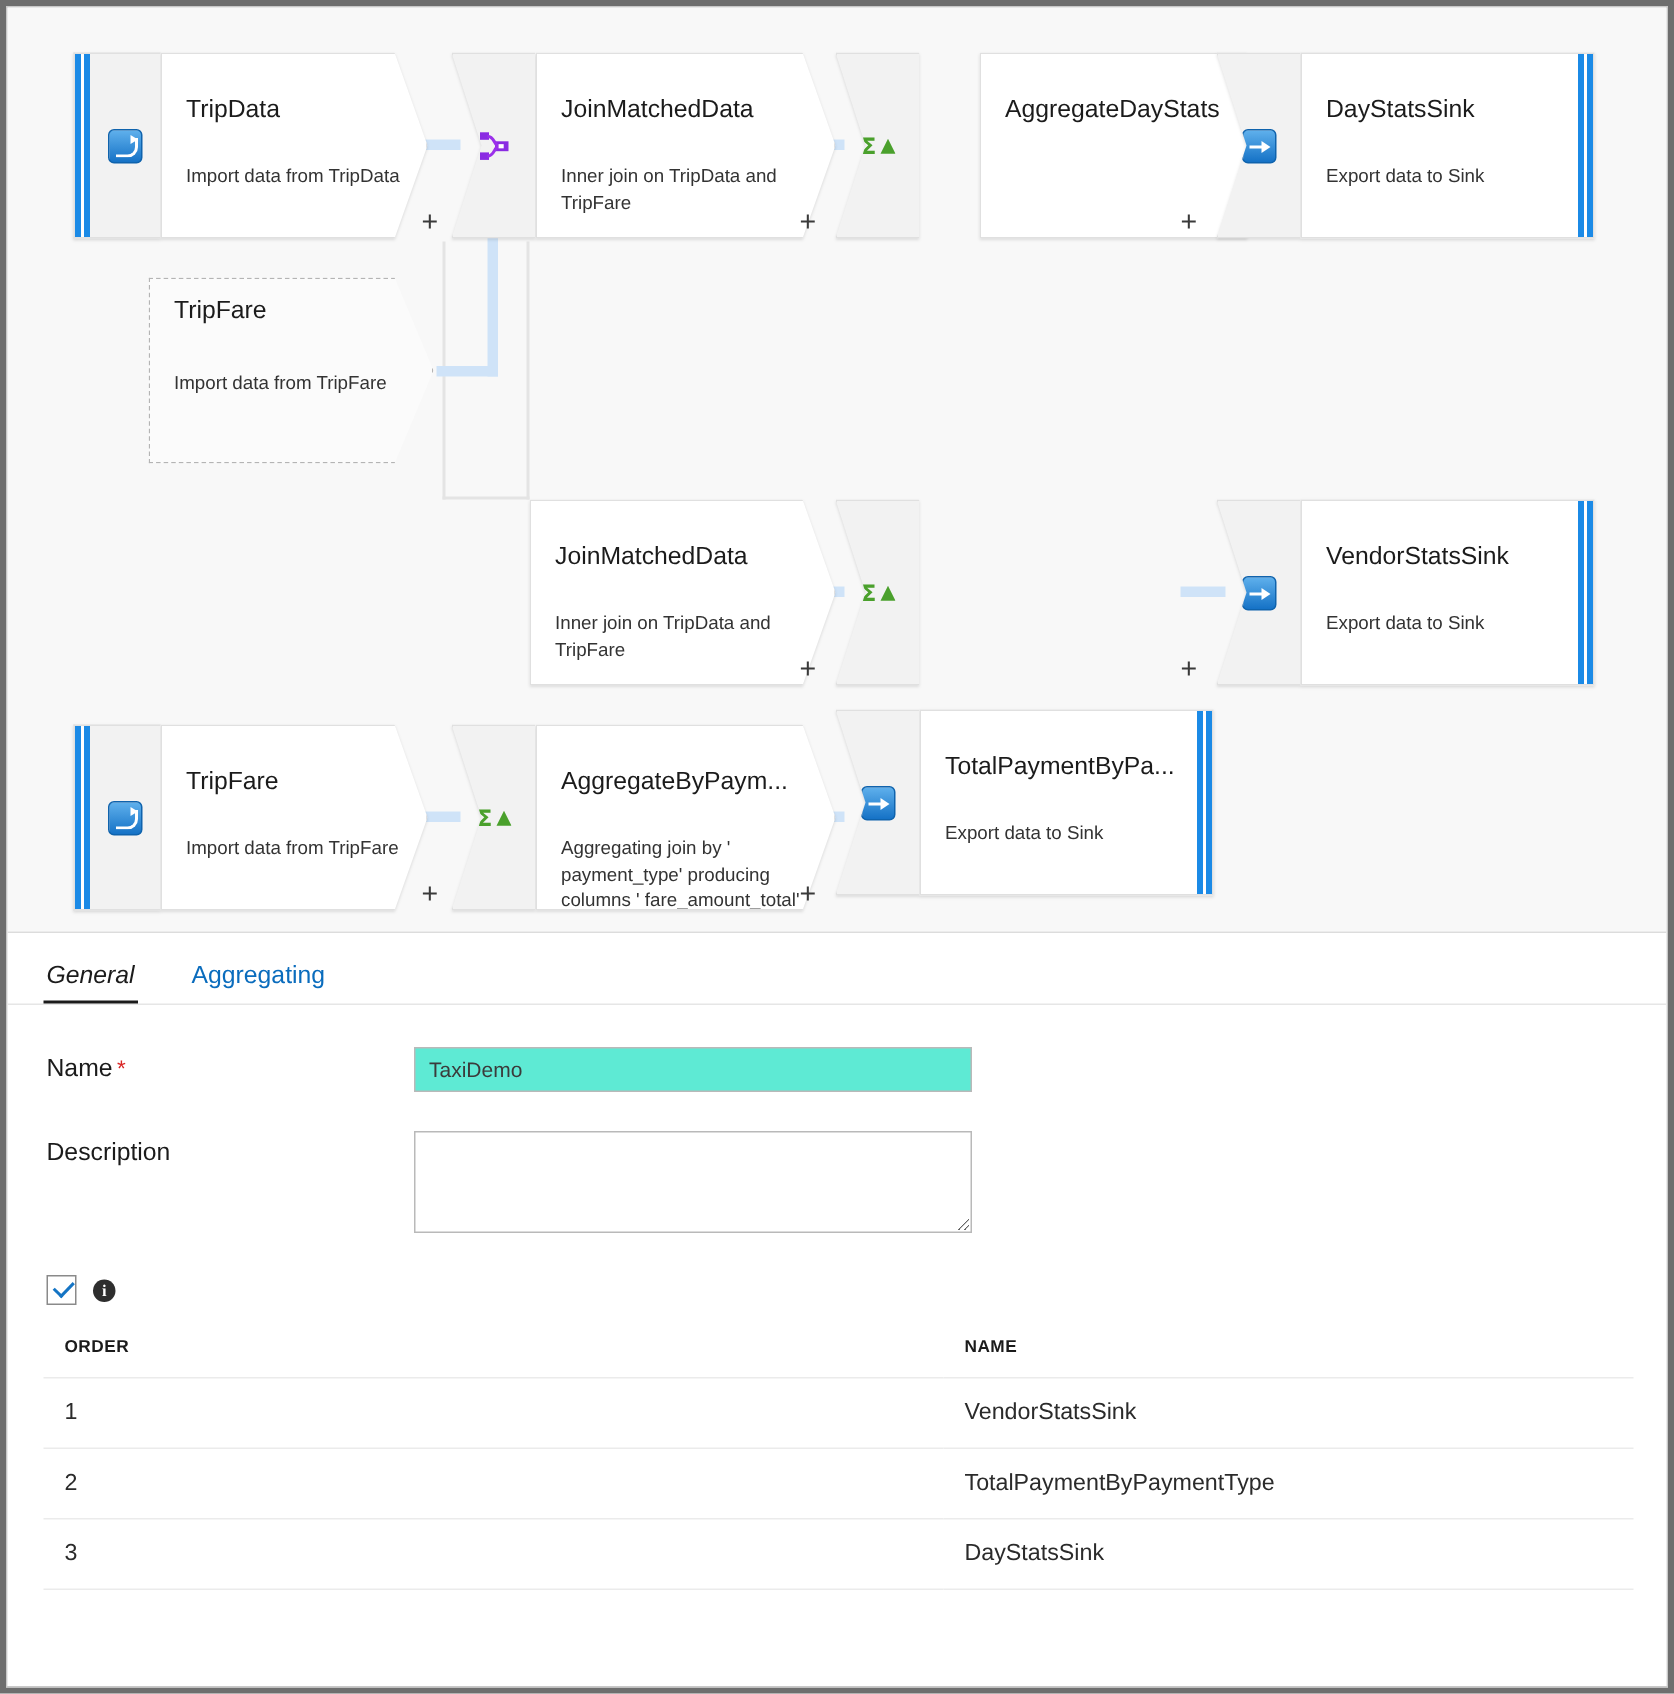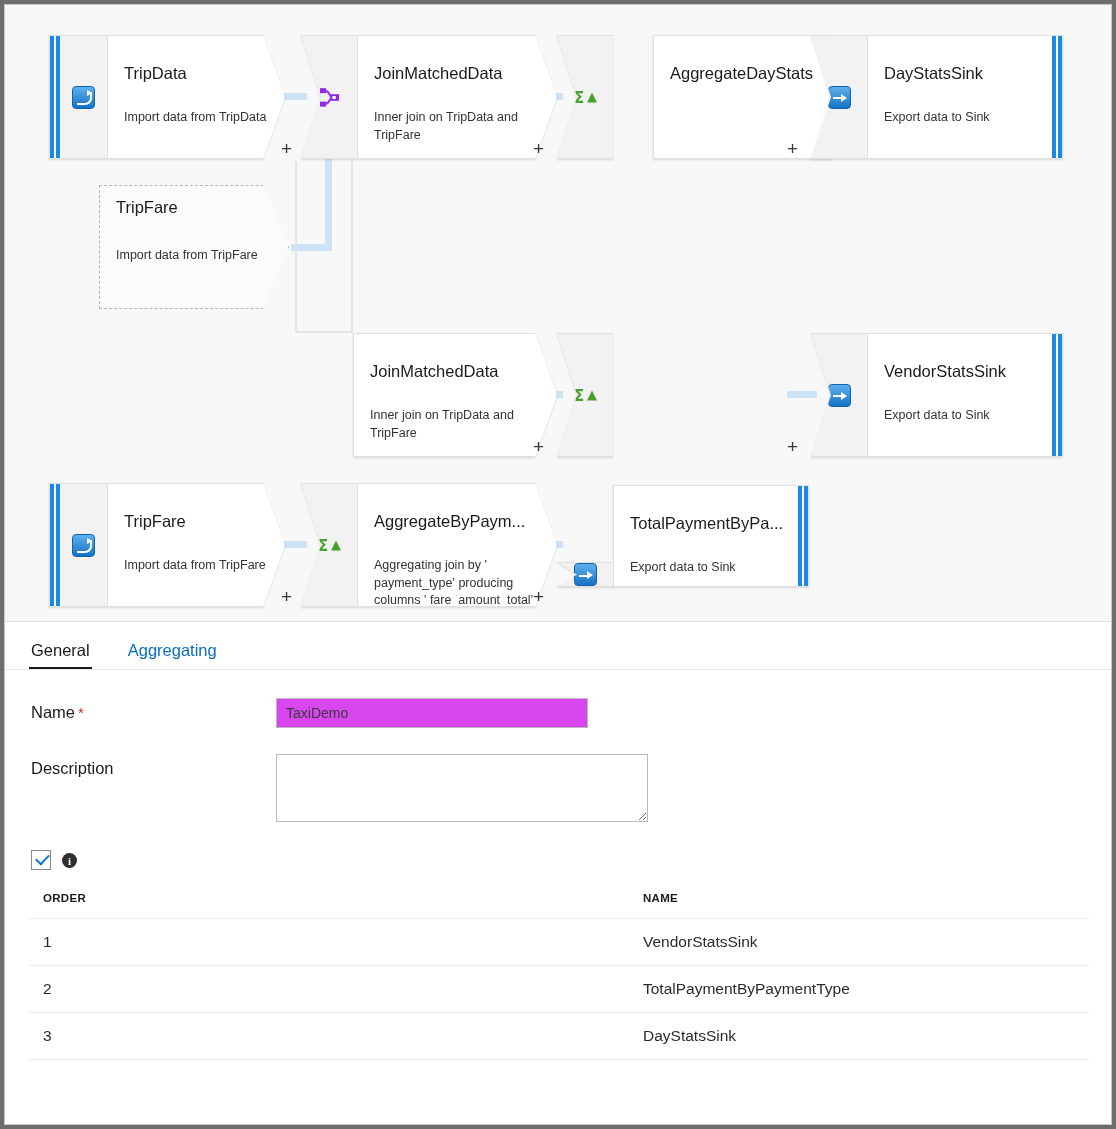--- a/index.html
+++ b/index.html
@@ -163,42 +163,42 @@
     display: flex; align-items: flex-end;
   }
   .tab {
     font-size: 16.5px;
     padding: 0 14px 9px 2px;
     margin-right: 22px;
     color: #0a6cbd;
     cursor: pointer;
     position: relative;
   }
-  .tab.active { color: #1b1b1b; }
+  .tab.active { color: #1b1b1b; font-style: italic; }
   .tab.active::after {
     content: ""; position: absolute;
     left: 0; right: 12px; bottom: 0; height: 2.4px; background: #1b1b1b;
   }
 
   .form { padding: 28px 0 0 26px; }
   .frow { display: flex; align-items: flex-start; margin-bottom: 26px; }
   .flabel {
     width: 245px;
     font-size: 16.5px; color: #1b1b1b;
     line-height: 20px;
     padding-top: 4px;
   }
   .req { color: #d92424; font-size: 15px; margin-left: 3px; }
   .tinput {
-    width: 312px; height: 30px;
+    width: 372px; height: 30px;
     border: 1px solid #b9b9b9;
     font-size: 14px; color: #3b3b3b;
     padding: 0 9px;
     font-family: "Liberation Sans", sans-serif;
-    background: #d946ef;
+    background: #5eead4;
   }
   .tarea {
     width: 372px; height: 68px;
     border: 1px solid #b9b9b9;
     font-size: 14px; color: #3b3b3b;
     padding: 6px 9px;
     font-family: "Liberation Sans", sans-serif;
     resize: vertical;
     background: #fff;
   }
@@ -391,21 +391,21 @@
           </svg>
         </div>
       </div>
       <div class="body-box" style="width:200px;">
         <div class="node-title">AggregateByPaym...</div>
         <div class="node-desc">Aggregating join by ' payment_type' producing columns ' fare_amount_total'</div>
       </div>
     </div>
     <div class="plus" style="left:528px; top:582px;">+</div>
 
-    <div class="node" style="left:552px; top:458px;align-items:flex-end;">
+    <div class="node" style="left:552px; top:468px;">
       <div class="icon-box" style="width:56px;">
         <div class="ic ic-sink"></div>
       </div>
       <div class="body-box flat" style="width:196px;">
         <div class="edge-bar right"></div>
         <div class="node-title">TotalPaymentByPa...</div>
         <div class="node-desc">Export data to Sink</div>
       </div>
     </div>
 

